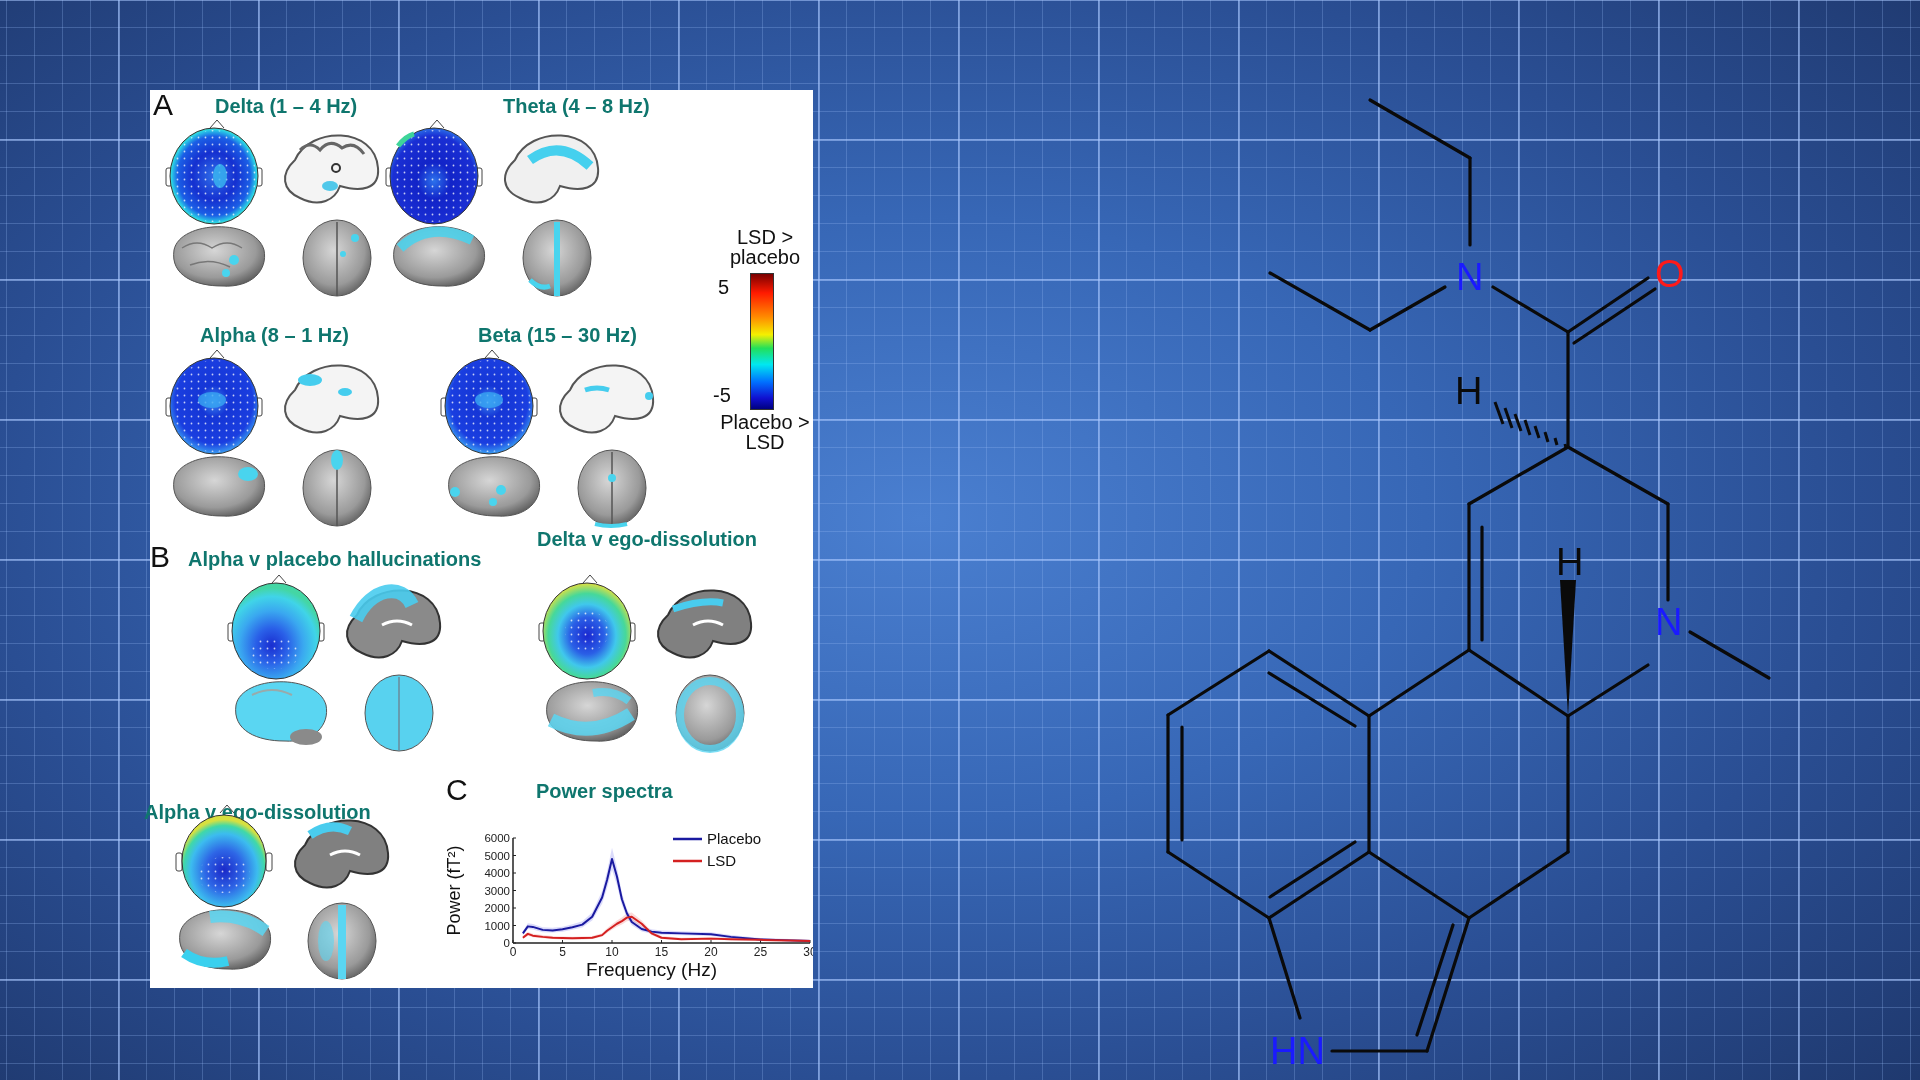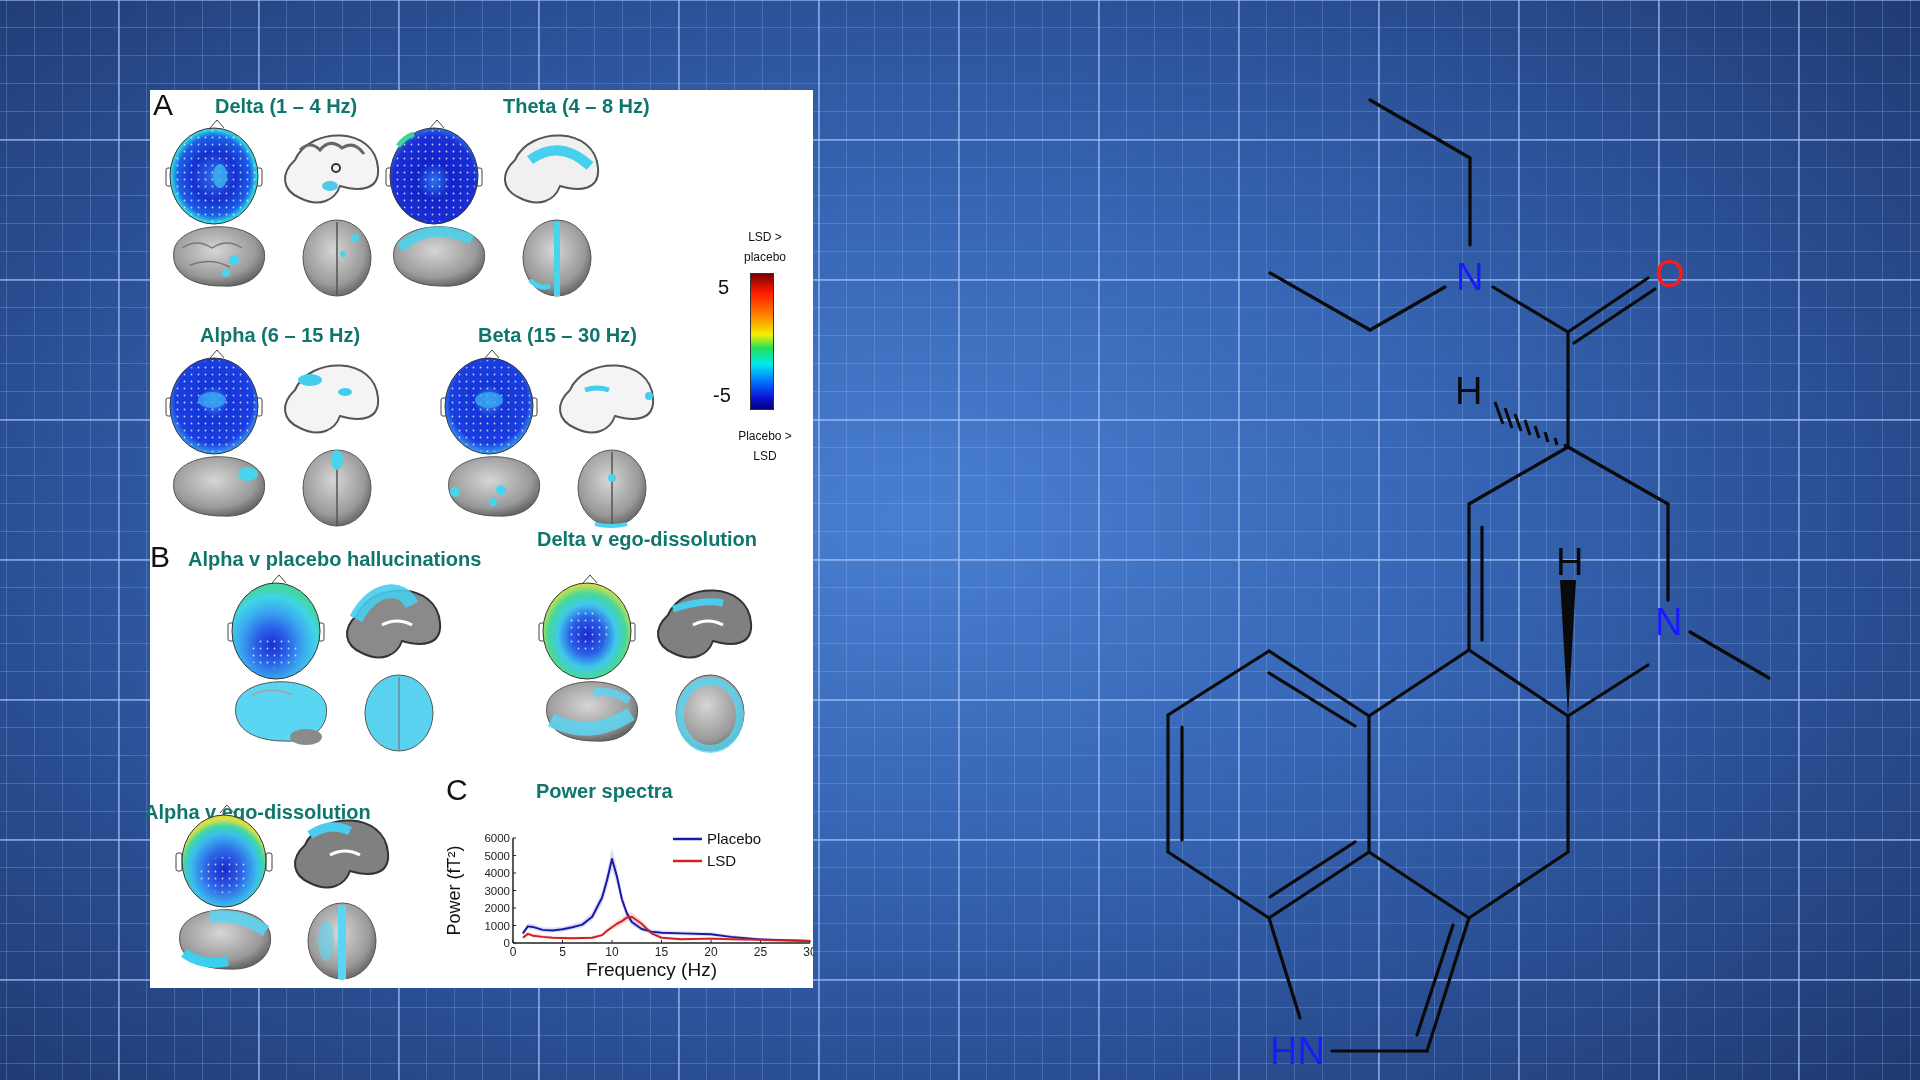--- a/index.html
+++ b/index.html
@@ -17,21 +17,21 @@
       linear-gradient(90deg, rgba(150,185,245,0.28) 1px, transparent 1px);
     background-size: 140px 140px, 140px 140px, 28px 28px, 28px 28px;
     background-position: 0 -1px, 958px 0, 0 -1px, 6px 0;
   }
   .panel {
     position:absolute; left:150px; top:90px; width:663px; height:898px;
     background:#ffffff;
   }
   .panel-letter { position:absolute; font-size:30px; color:#111; font-weight:normal; }
   .title { position:absolute; font-size:20px; font-weight:bold; color:#0f766e; white-space:nowrap; }
-  .cb-label { position:absolute; font-size:12px; color:#111; text-align:center; line-height:20px; white-space:nowrap; }
+  .cb-label { position:absolute; font-size:20px; color:#111; text-align:center; line-height:20px; white-space:nowrap; }
   .cb-tick { position:absolute; font-size:20px; color:#111; }
   .colorbar {
     position:absolute; left:600px; top:183px; width:22px; height:135px;
     border:1px solid #333;
     background:linear-gradient(to bottom,#7a0000 0%,#ff1a00 14%,#ff8c00 32%,#f4f000 45%,#22e05a 55%,#00e8f0 67%,#0070ff 80%,#1010d0 92%,#000080 100%);
   }
   .fig { position:absolute; }
   svg { display:block; }
   .chart-wrap { position:absolute; left:290px; top:730px; width:373px; height:168px; }
   .chart-wrap text { font-family:"Liberation Sans", sans-serif; }
@@ -41,31 +41,31 @@
 </head>
 <body>
 
 <div class="grid"></div>
 
 <div class="panel">
 
   <div class="panel-letter" style="left:3px;top:-2px;">A</div>
   <div class="title" style="left:65px;top:5px;">Delta (1 – 4 Hz)</div>
   <div class="title" style="left:333px;top:5px;margin-left:20px;">Theta (4 – 8 Hz)</div>
-  <div class="title" style="left:50px;top:234px;">Alpha (6 – 15 Hz)</div>
+  <div class="title" style="left:50px;top:234px;">Alpha (8 – 1 Hz)</div>
   <div class="title" style="left:328px;top:234px;">Beta (15 – 30 Hz)</div>
 
   <div class="cb-label" style="left:570px;top:137px;width:90px;">
     <div>LSD &gt;</div>
     <div>placebo</div>
   </div>
   <div class="colorbar"></div>
   <div class="cb-tick" style="left:568px;top:186px;">5</div>
   <div class="cb-tick" style="left:563px;top:294px;">-5</div>
-  <div class="cb-label" style="left:565px;top:336px;width:100px;">
+  <div class="cb-label" style="left:565px;top:322px;width:100px;">
     <div>Placebo &gt;</div>
     <div>LSD</div>
   </div>
 
   <svg width="0" height="0" style="position:absolute">
     <defs>
       <radialGradient id="headDelta" cx="50%" cy="50%" r="55%">
         <stop offset="0%" stop-color="#2f6fe8"></stop>
           <stop offset="45%" stop-color="#1530d0"></stop>
         <stop offset="75%" stop-color="#1b5fe6"></stop>

